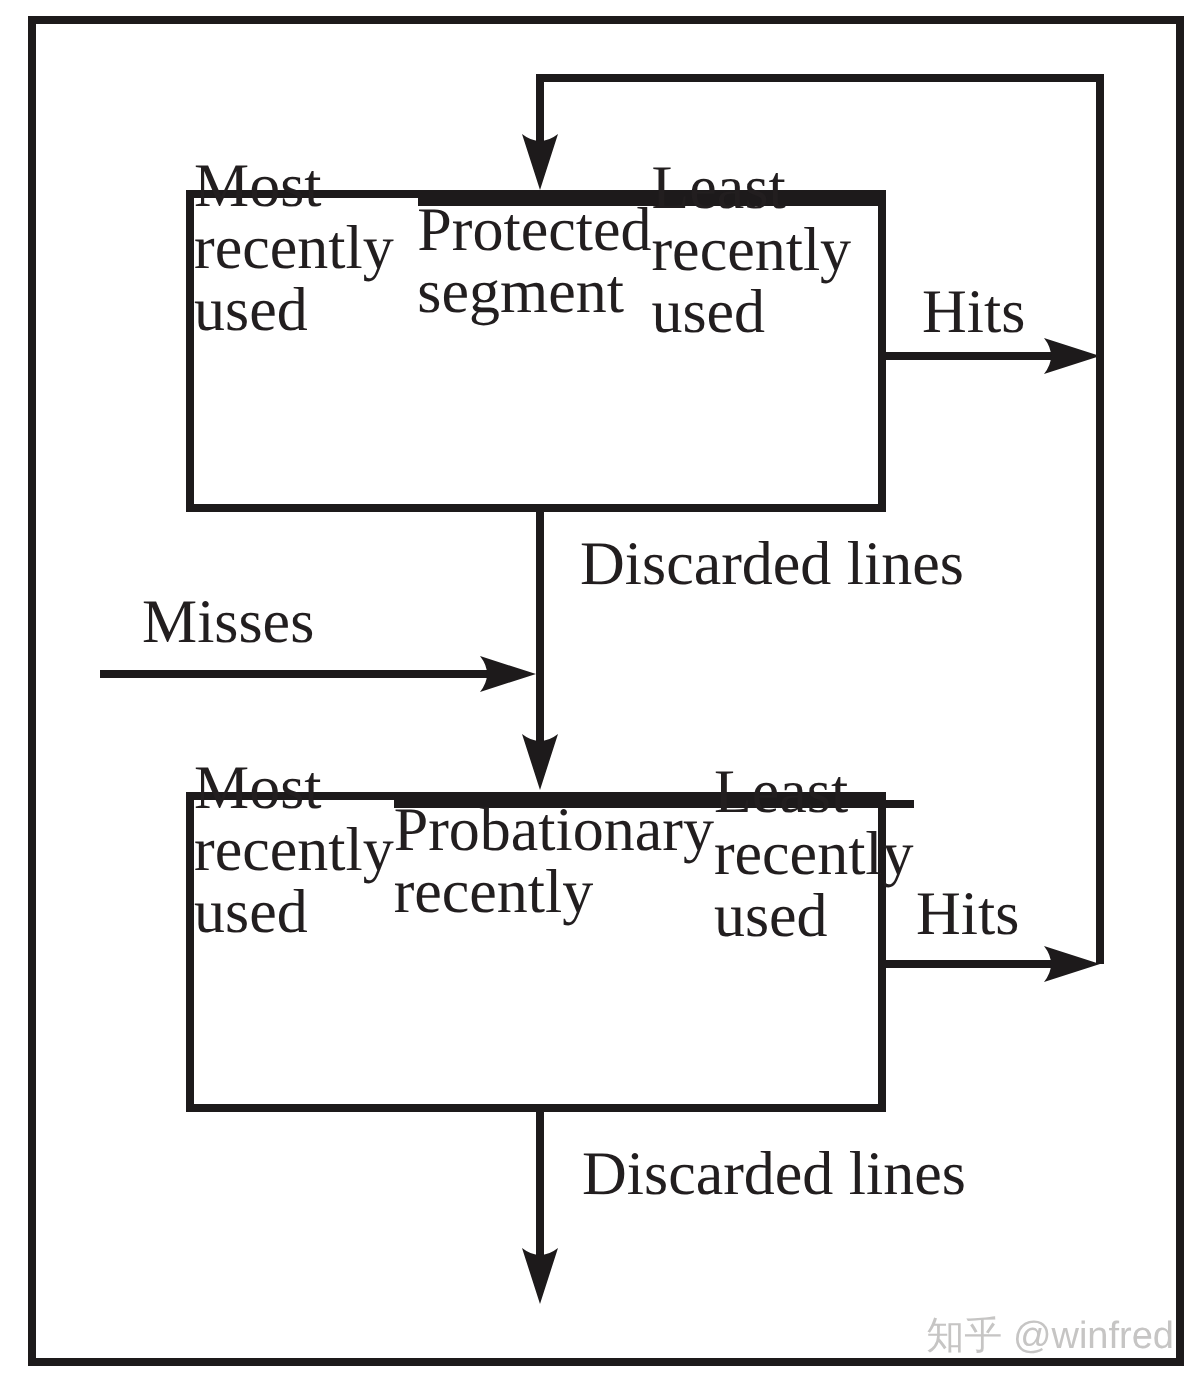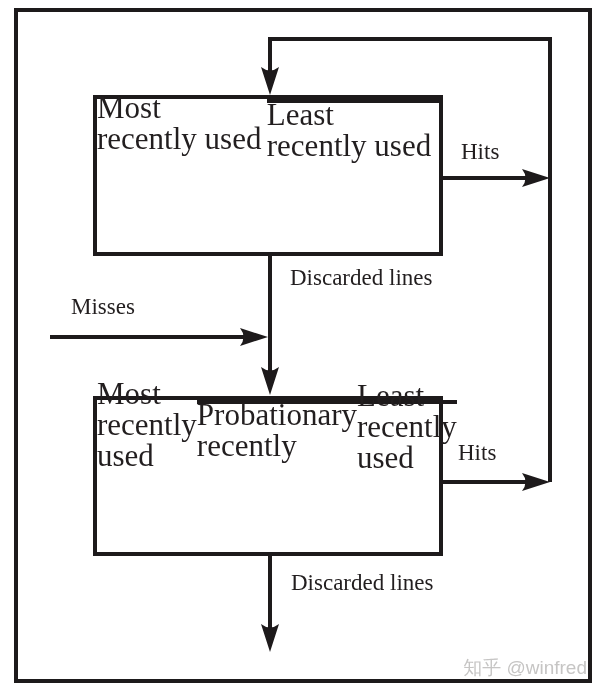--- a/index.html
+++ b/index.html
@@ -48,21 +48,21 @@
   }
   .row + .row { border-top: 4px solid #1d1a1b; }
   .box-top    .row:nth-child(1) { height: 48px; }
   .box-top    .row:nth-child(2) { height: 58px; }
   .box-top    .row:nth-child(3) { height: 47px; }
   .box-bottom .row:nth-child(1) { height: 49px; }
   .box-bottom .row:nth-child(2) { height: 55px; }
   .box-bottom .row:nth-child(3) { height: 48px; }
   .lbl {
     position: absolute;
-    font-size: 23px;
+    font-size: 31px;
     color: #221e1f;
     line-height: 1;
     white-space: nowrap;
   }
   .lbl-hits-top        { left: 461px; top: 140px; }
   .lbl-hits-bottom     { left: 458px; top: 441px; }
   .lbl-misses          { left: 71px;  top: 295px; }
   .lbl-discard-top     { left: 290px; top: 266px; }
   .lbl-discard-bottom  { left: 291px; top: 571px; }
   .watermark {
@@ -99,20 +99,21 @@
 
     <path class="ln" d="M 443 482 L 528 482"></path>
     <path class="ah" d="M 550 482 L 522 473 Q 529 482 522 491 Z"></path>
 
     <path class="ln" d="M 270 554 L 270 630"></path>
     <path class="ah" d="M 270 652 L 261 624 Q 270 631 279 624 Z"></path>
   </svg>
 
   <div class="box box-top">
     <div class="row">Most recently used</div>
+    <div class="row">Protected segment</div>
     <div class="row">Least recently used</div>
   </div>
 
   <div class="box box-bottom">
     <div class="row">Most recently used</div>
     <div class="row">Probationary recently</div>
     <div class="row">Least recently used</div>
   </div>
 
   <div class="lbl lbl-hits-top">Hits</div>

